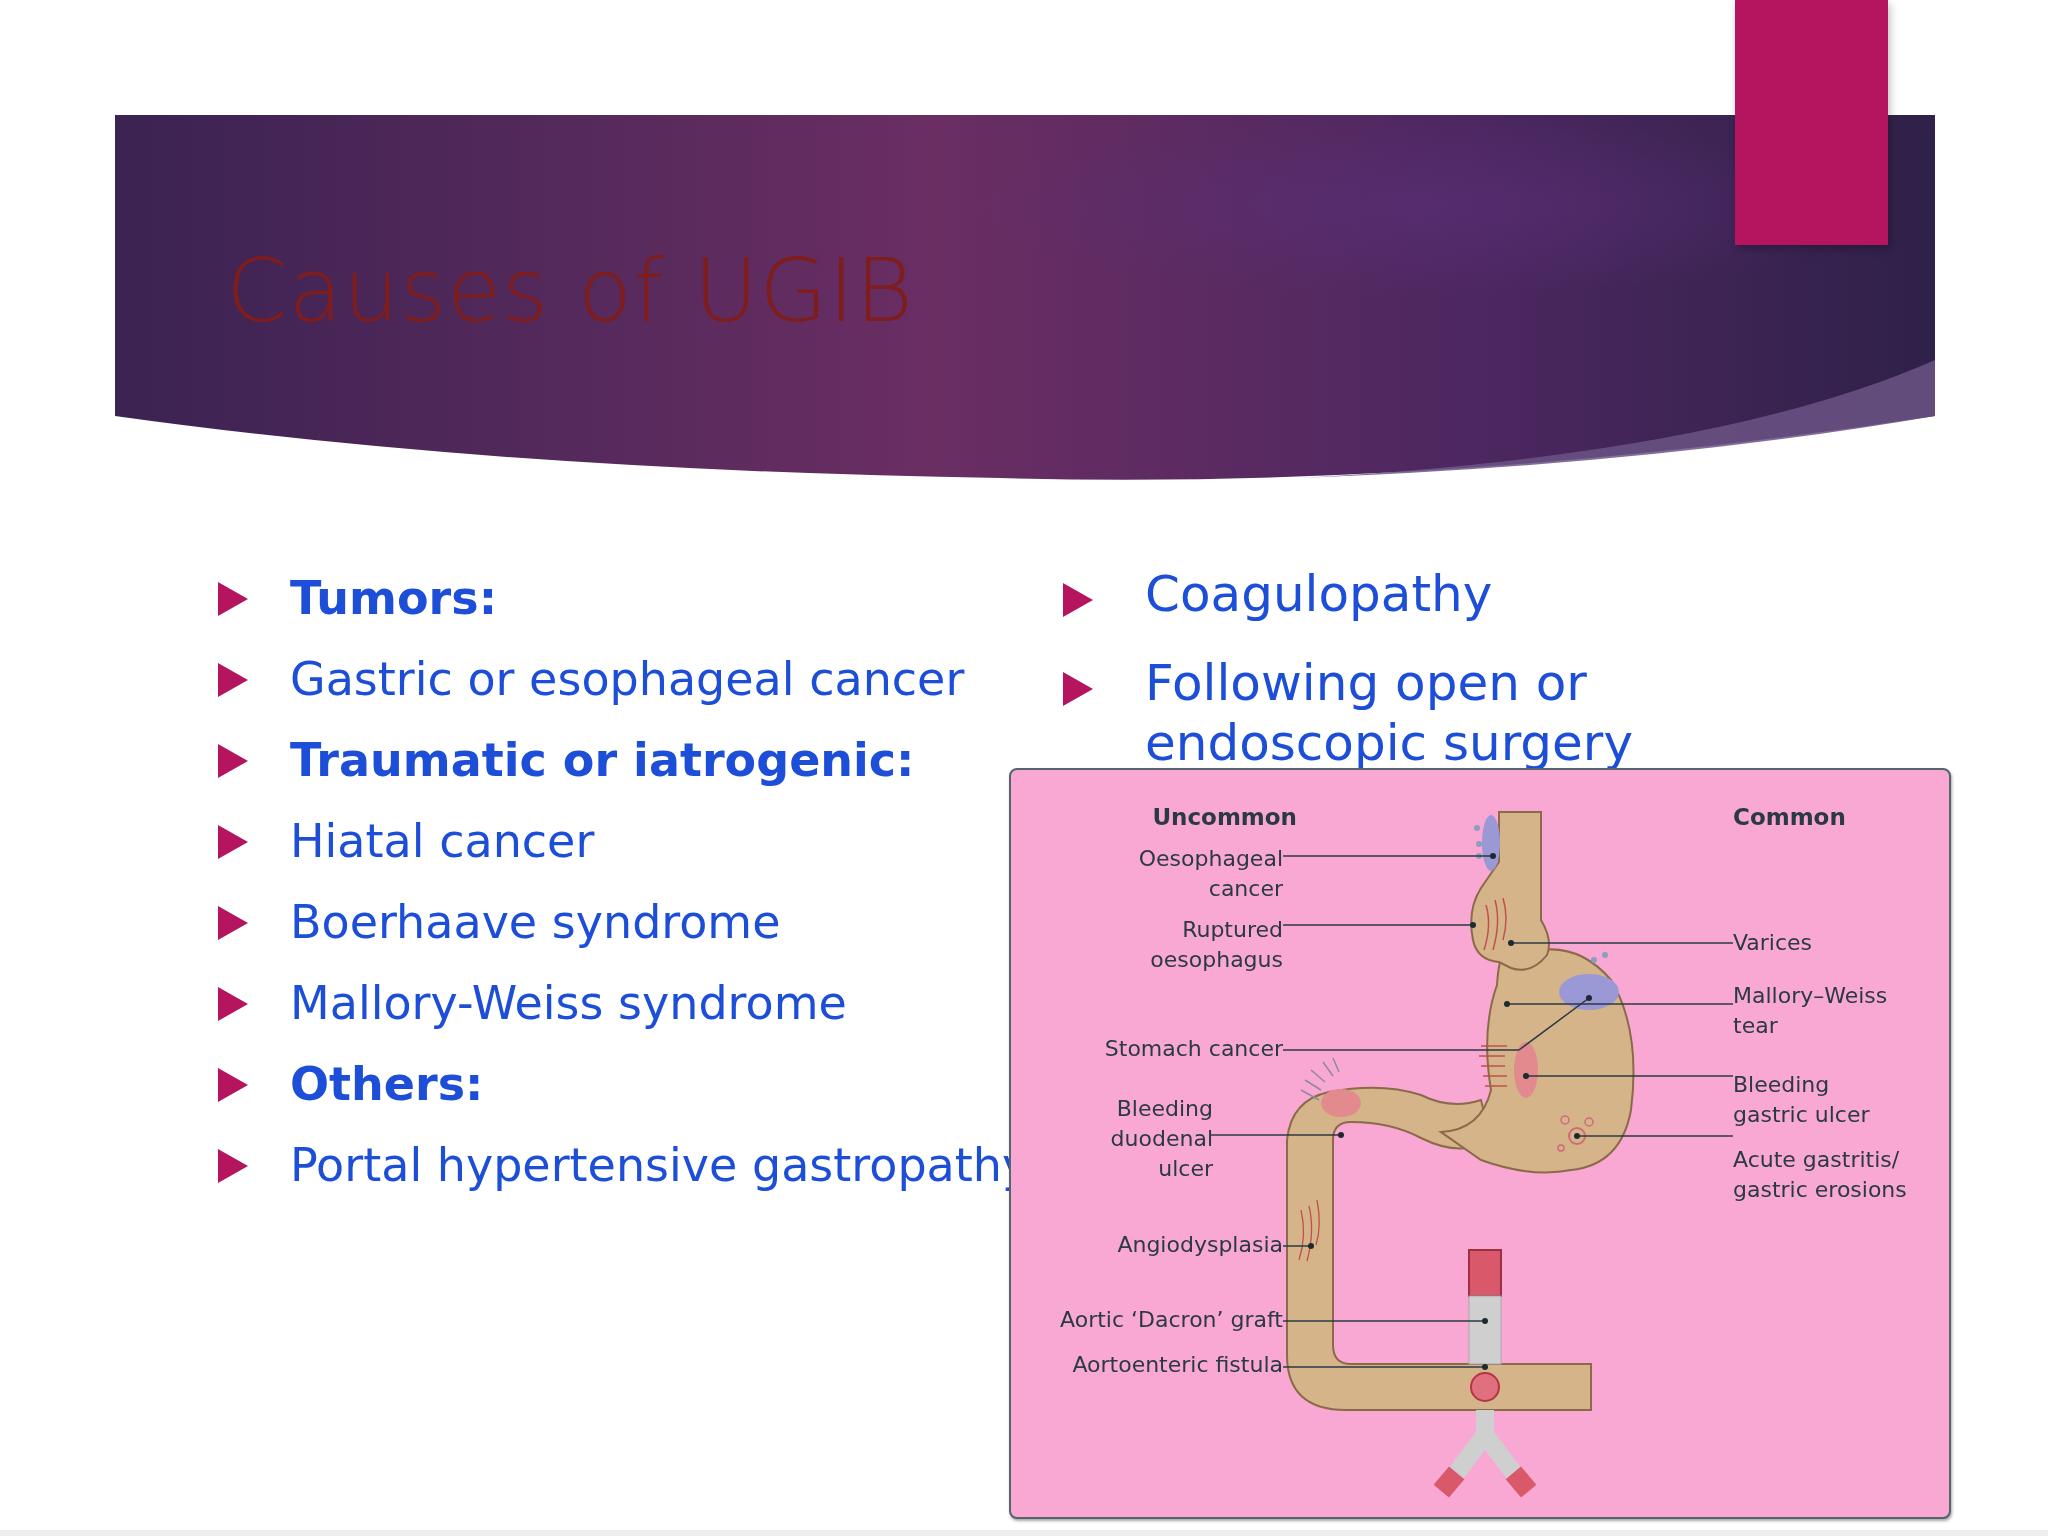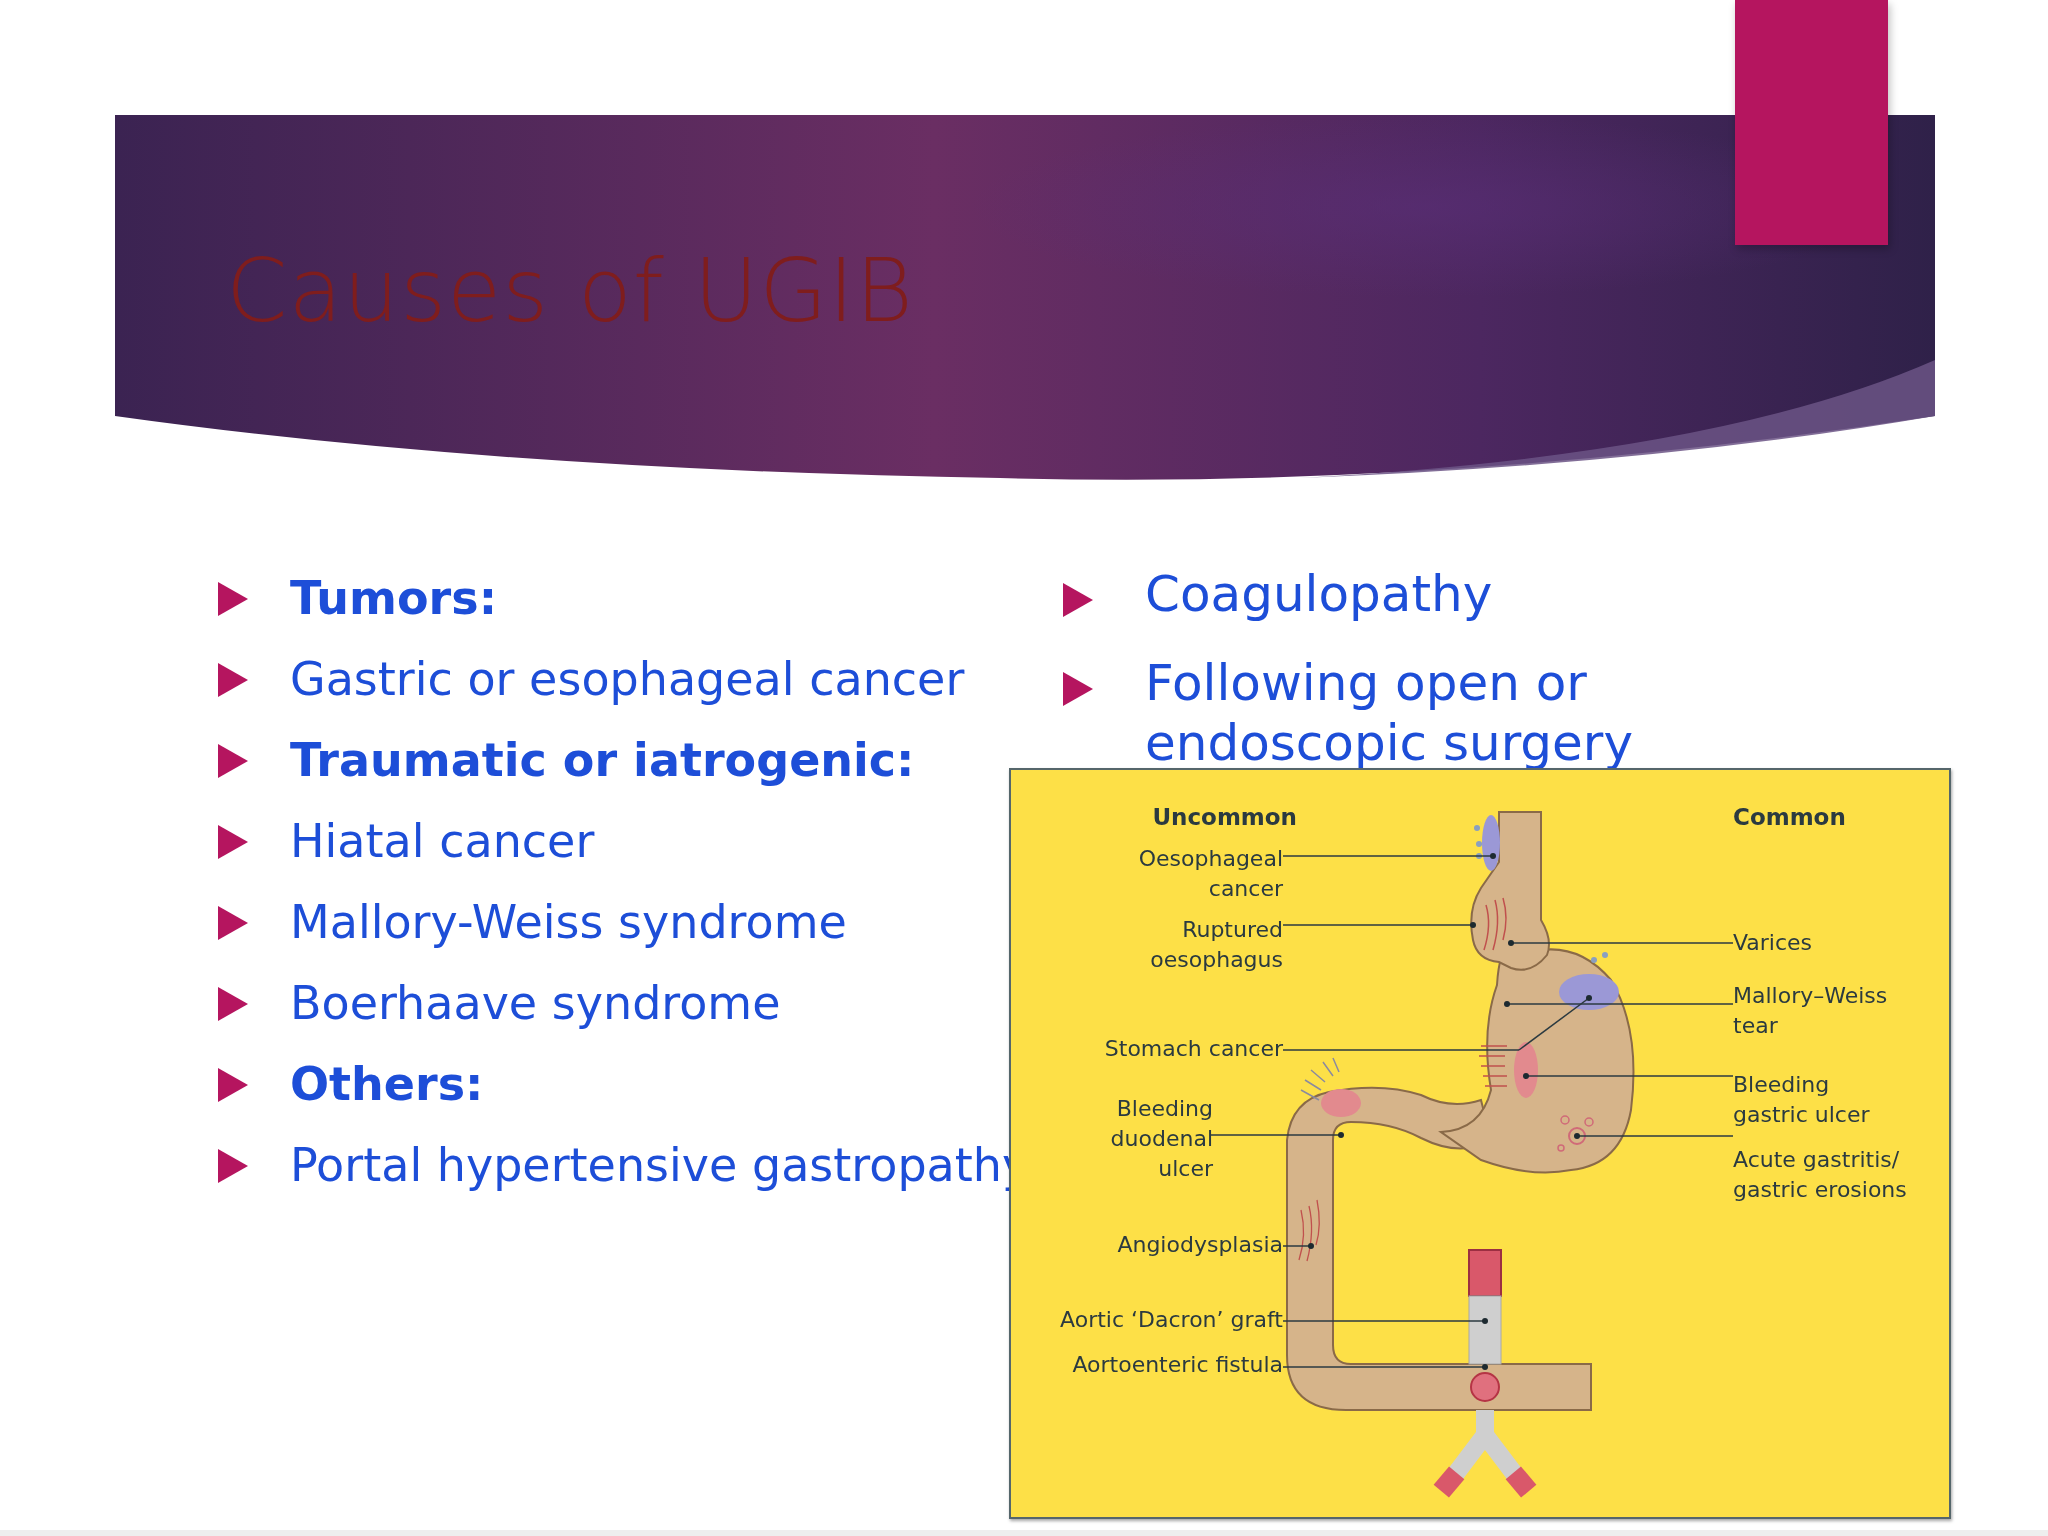--- a/index.html
+++ b/index.html
@@ -42,21 +42,21 @@
   .left-list .bullet-text { left: 72px; top: 8px; font-size: 46px; line-height: 60px; }
 
   .right-list { left: 1063px; top: 560px; width: 900px; }
   .right-list .bullet-item.single { height: 89px; }
   .right-list .bullet-icon { top: 23px; }
   .right-list .bullet-text { left: 82px; top: 4px; font-size: 50px; line-height: 60px; white-space: normal; width: 560px; }
 
   
   .diagram {
     position: absolute; left: 1009px; top: 768px; width: 938px; height: 747px;
-    background: #fde047; border: 2px solid #55666b; border-radius: 0;
+    background: #f9a8d4; border: 2px solid #55666b; border-radius: 8px;
     box-shadow: 1px 2px 3px rgba(0,0,0,0.35); overflow: hidden;
   }
   .diagram svg { position: absolute; left: 0; top: 0; }
   .dlabel {
     position: absolute; font-family: "DejaVu Sans", sans-serif; font-size: 22px;
     line-height: 30px; color: #2b3a40; white-space: nowrap;
   }
   .dlabel.right-al { text-align: right; }
   .dheading { font-weight: bold; font-size: 23px; }
 </style>
@@ -97,25 +97,25 @@
   <li class="bullet-item">
     <span class="bullet-icon"></span>
     <span class="bullet-text bold">Traumatic or iatrogenic:</span>
   </li>
   <li class="bullet-item">
     <span class="bullet-icon"></span>
     <span class="bullet-text">Hiatal cancer</span>
   </li>
   <li class="bullet-item">
     <span class="bullet-icon"></span>
+    <span class="bullet-text">Boerhaave syndrome</span>
+  </li>
+  <li class="bullet-item">
+    <span class="bullet-icon"></span>
     <span class="bullet-text">Mallory-Weiss syndrome</span>
-  </li>
-  <li class="bullet-item">
-    <span class="bullet-icon"></span>
-    <span class="bullet-text">Boerhaave syndrome</span>
   </li>
   <li class="bullet-item">
     <span class="bullet-icon"></span>
     <span class="bullet-text bold">Others:</span>
   </li>
   <li class="bullet-item">
     <span class="bullet-icon"></span>
     <span class="bullet-text">Portal hypertensive gastropathy</span>
   </li>
 </ul>

